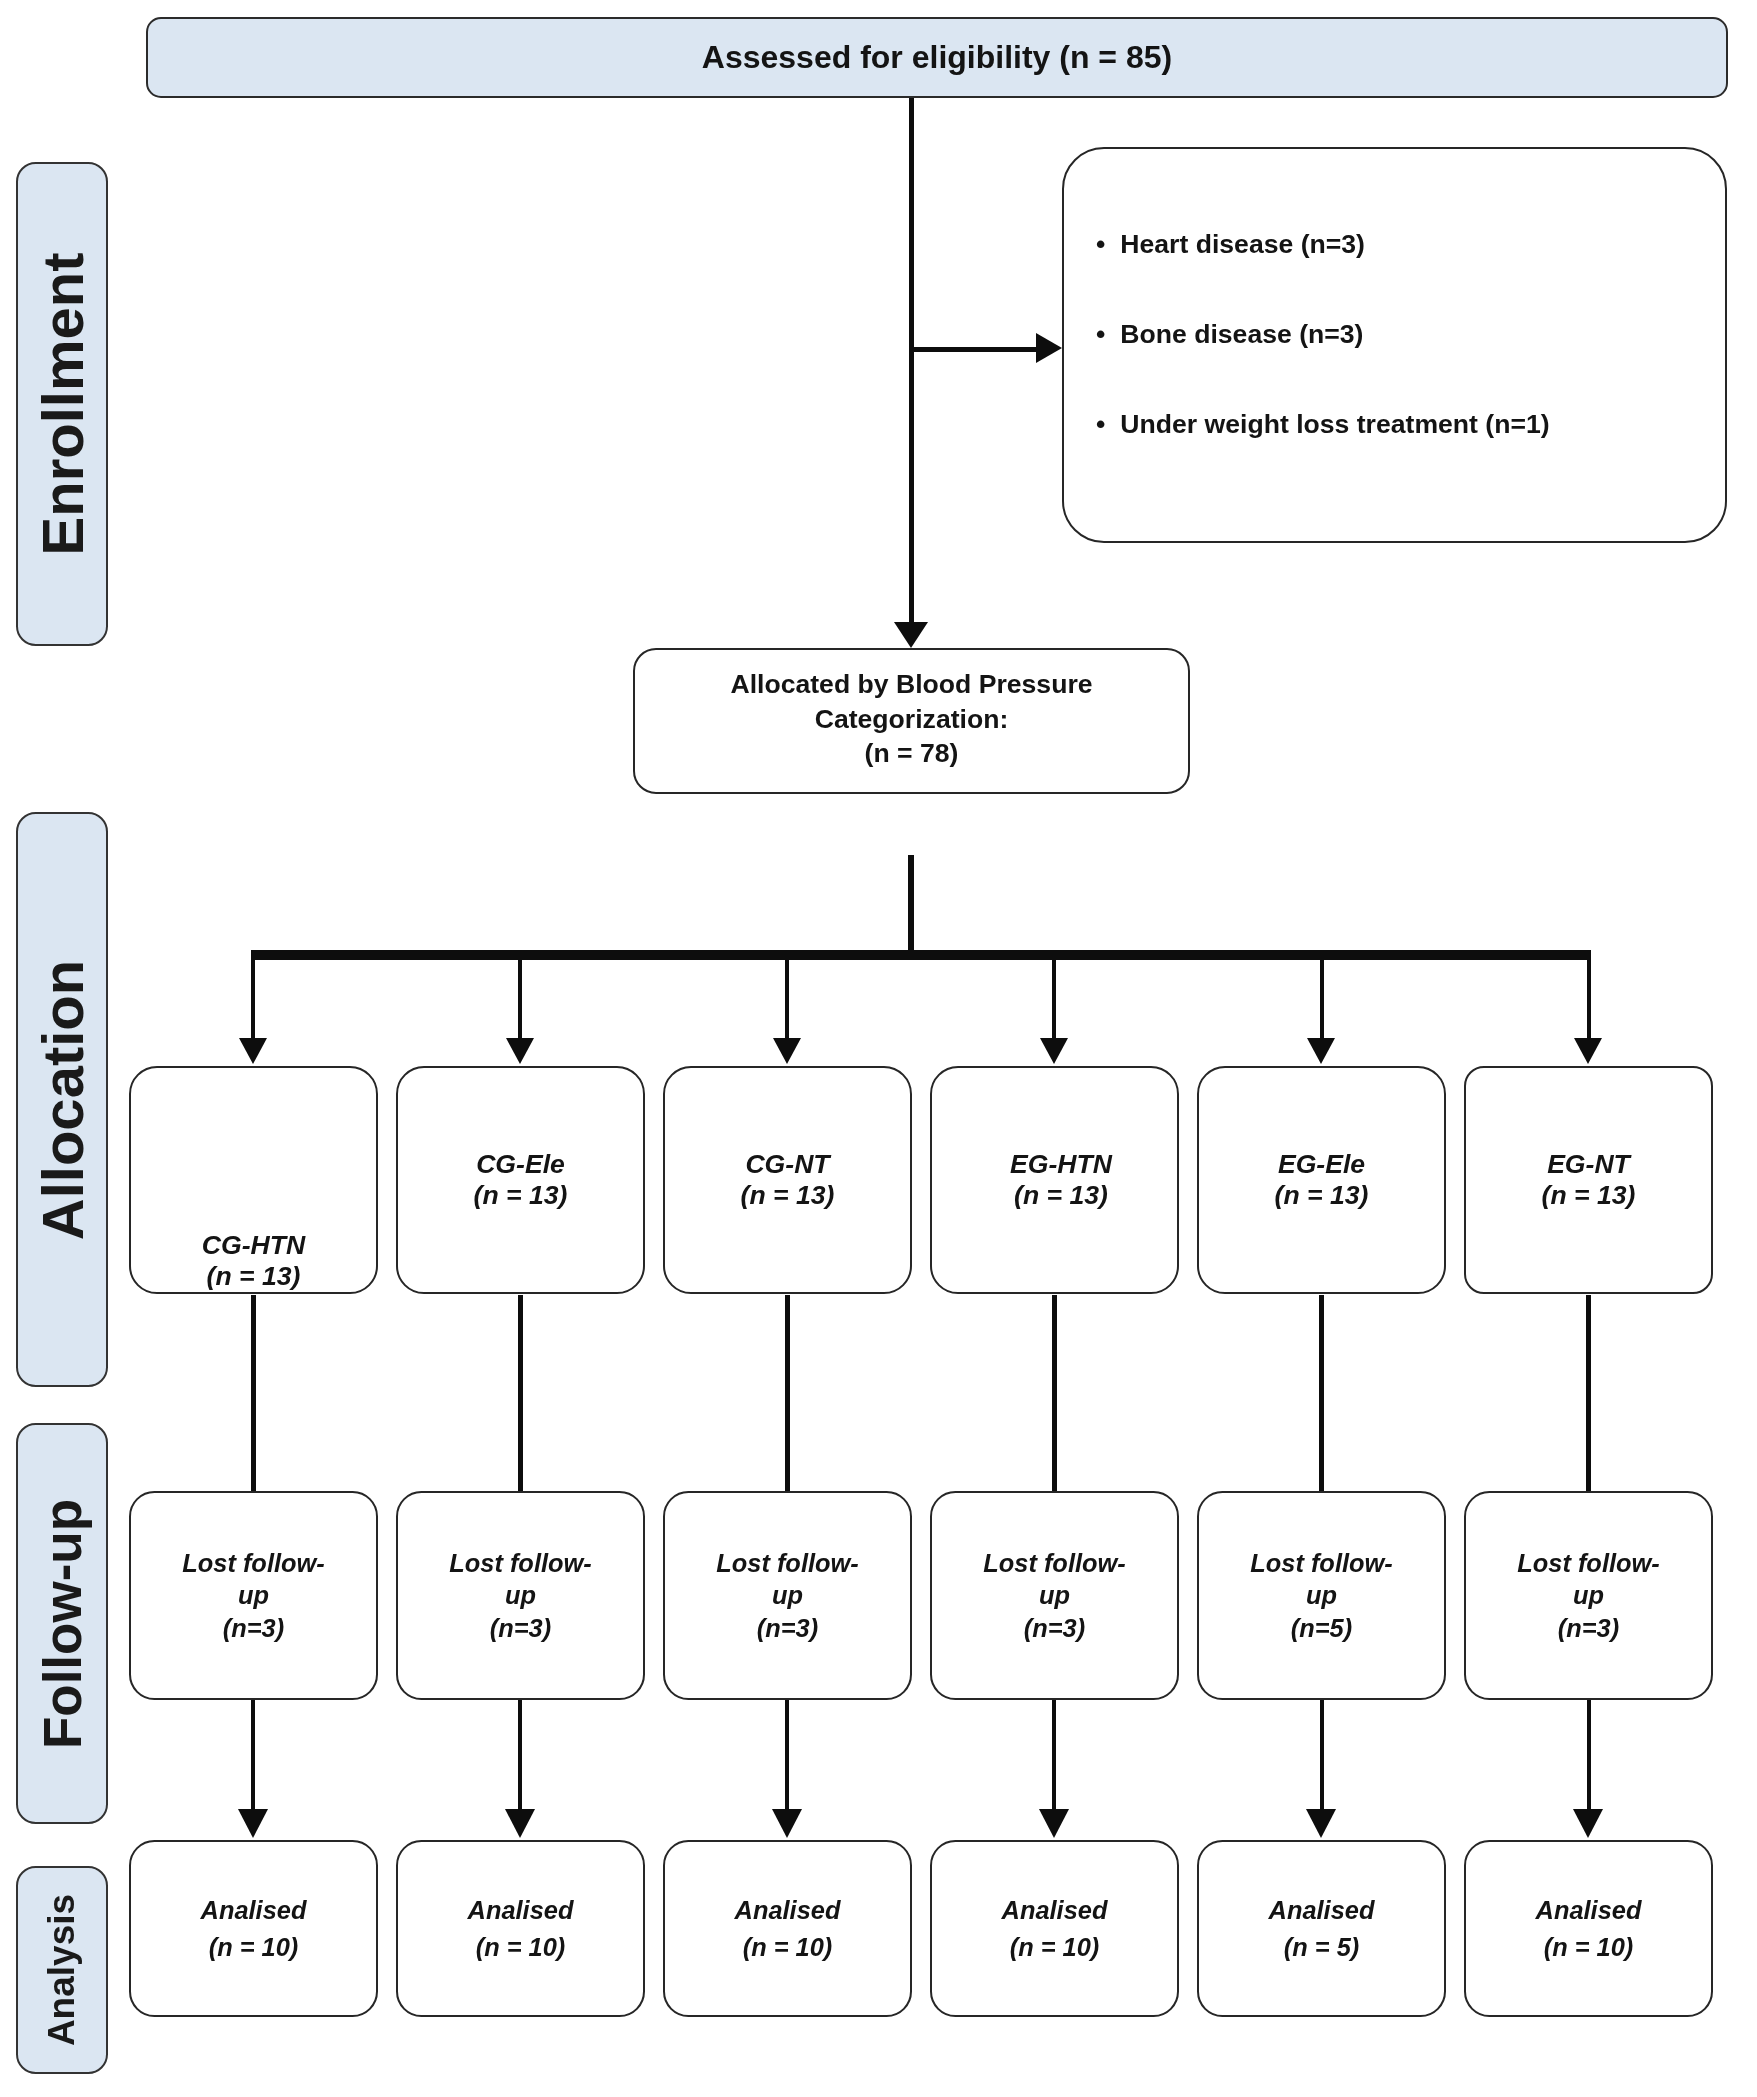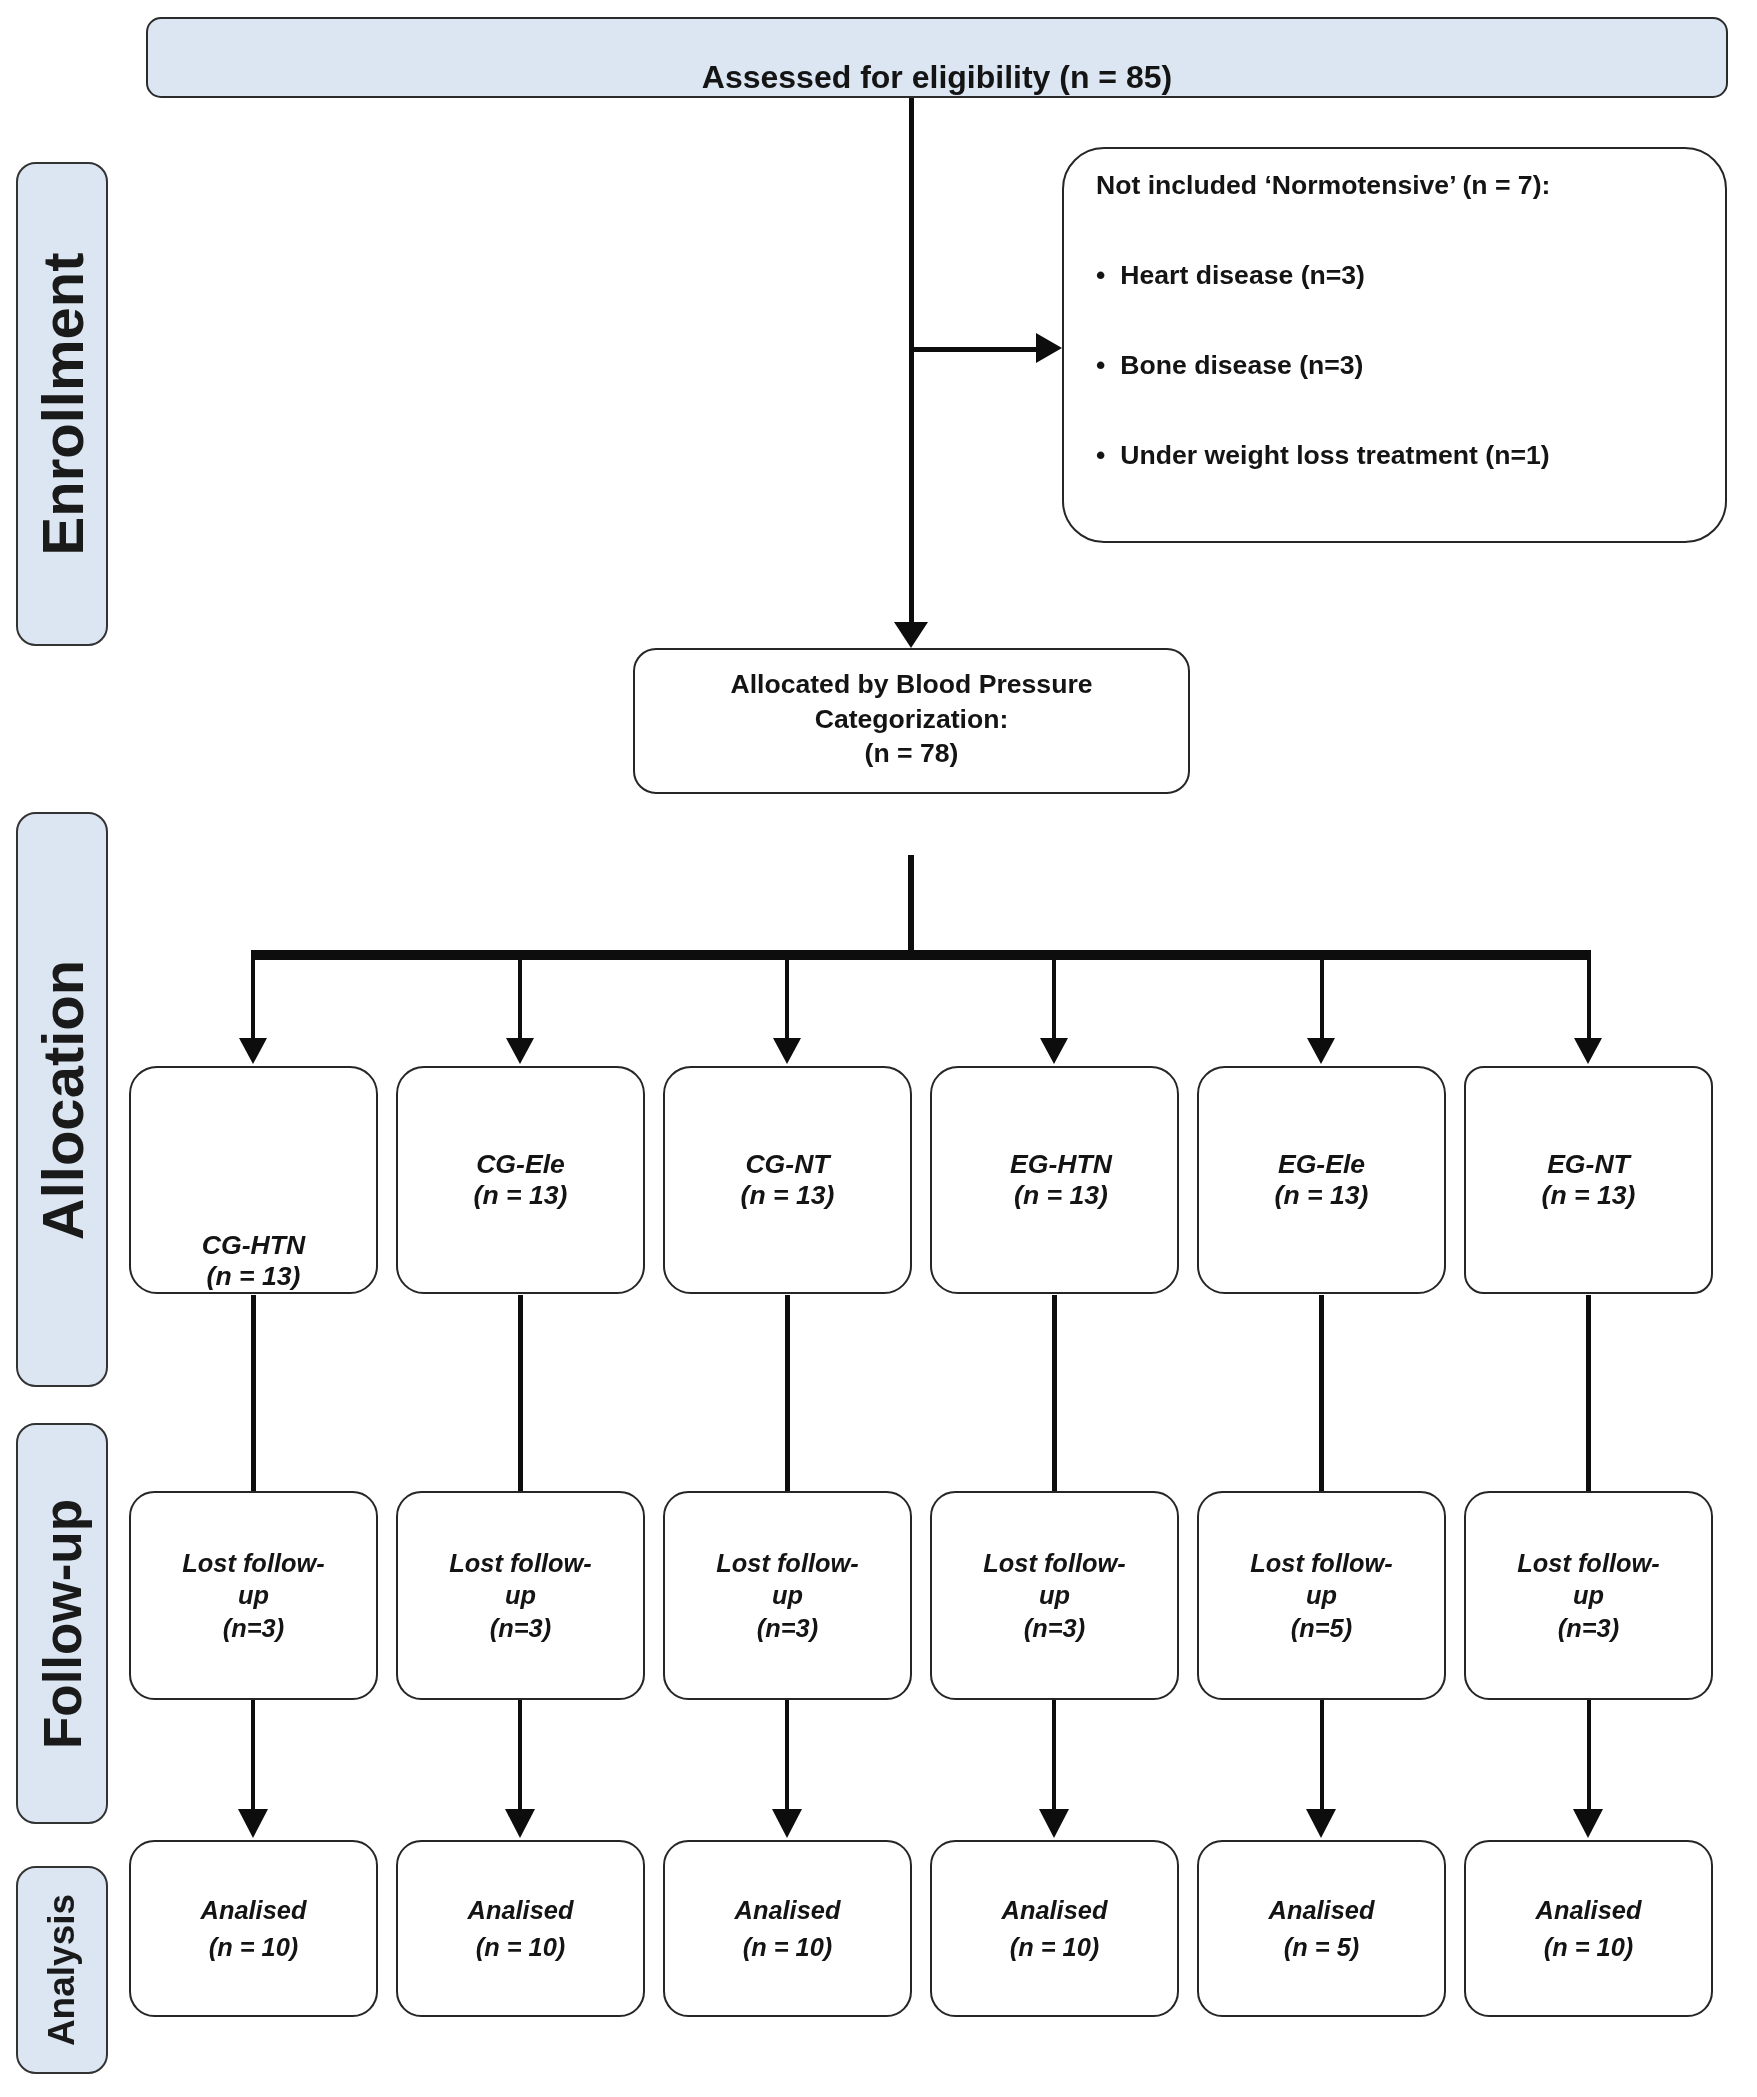--- a/index.html
+++ b/index.html
@@ -18,21 +18,21 @@
     box-sizing:border-box;
   }
   .stage span{
     position:absolute;top:50%;left:50%;
     transform:translate(-50%,-50%) rotate(-90deg);
     white-space:nowrap;font-weight:bold;color:#1a1a1a;
   }
   .topbox{
     position:absolute;left:146px;top:17.3px;width:1582px;height:81px;
     background:#dbe6f2;border:2.9px solid #2b2b2b;border-radius:15px;
-    box-sizing:border-box;display:flex;align-items:flex-end;justify-content:center;
+    box-sizing:border-box;display:flex;align-items:center;justify-content:center;
     font-size:32px;font-weight:bold;color:#141414;
   }
   .flowbox{
     position:absolute;background:#ffffff;border:2.9px solid #262626;
     box-sizing:border-box;color:#141414;
   }
   .excl{
     left:1062px;top:147px;width:665px;height:396px;border-radius:42px;
     padding:21px 32px 0 32px;font-size:26.6px;font-weight:bold;
   }
@@ -97,21 +97,20 @@
     <span>Assessed for eligibility (n = 85)</span>
   </div>
 
   <div class="vline" style="left:909px;top:98px;width:4.6px;height:525px;"></div>
   <div class="ah-down" style="left:894px;top:622px;border-left-width:17.3px;border-right-width:17.3px;"></div>
 
   <div class="hline" style="left:911px;top:347px;width:125px;height:5.2px;"></div>
   <div class="ah-right" style="left:1036px;top:333px;"></div>
 
   <div class="flowbox excl">
-    <div>Not included ‘Normotensive’ (n = 7):</div>
     <ul class="items">
       <li class="item">
         <span class="dot">•</span>
         <span>Heart disease (n=3)</span>
       </li>
       <li class="item">
         <span class="dot">•</span>
         <span>Bone disease (n=3)</span>
       </li>
       <li class="item">

